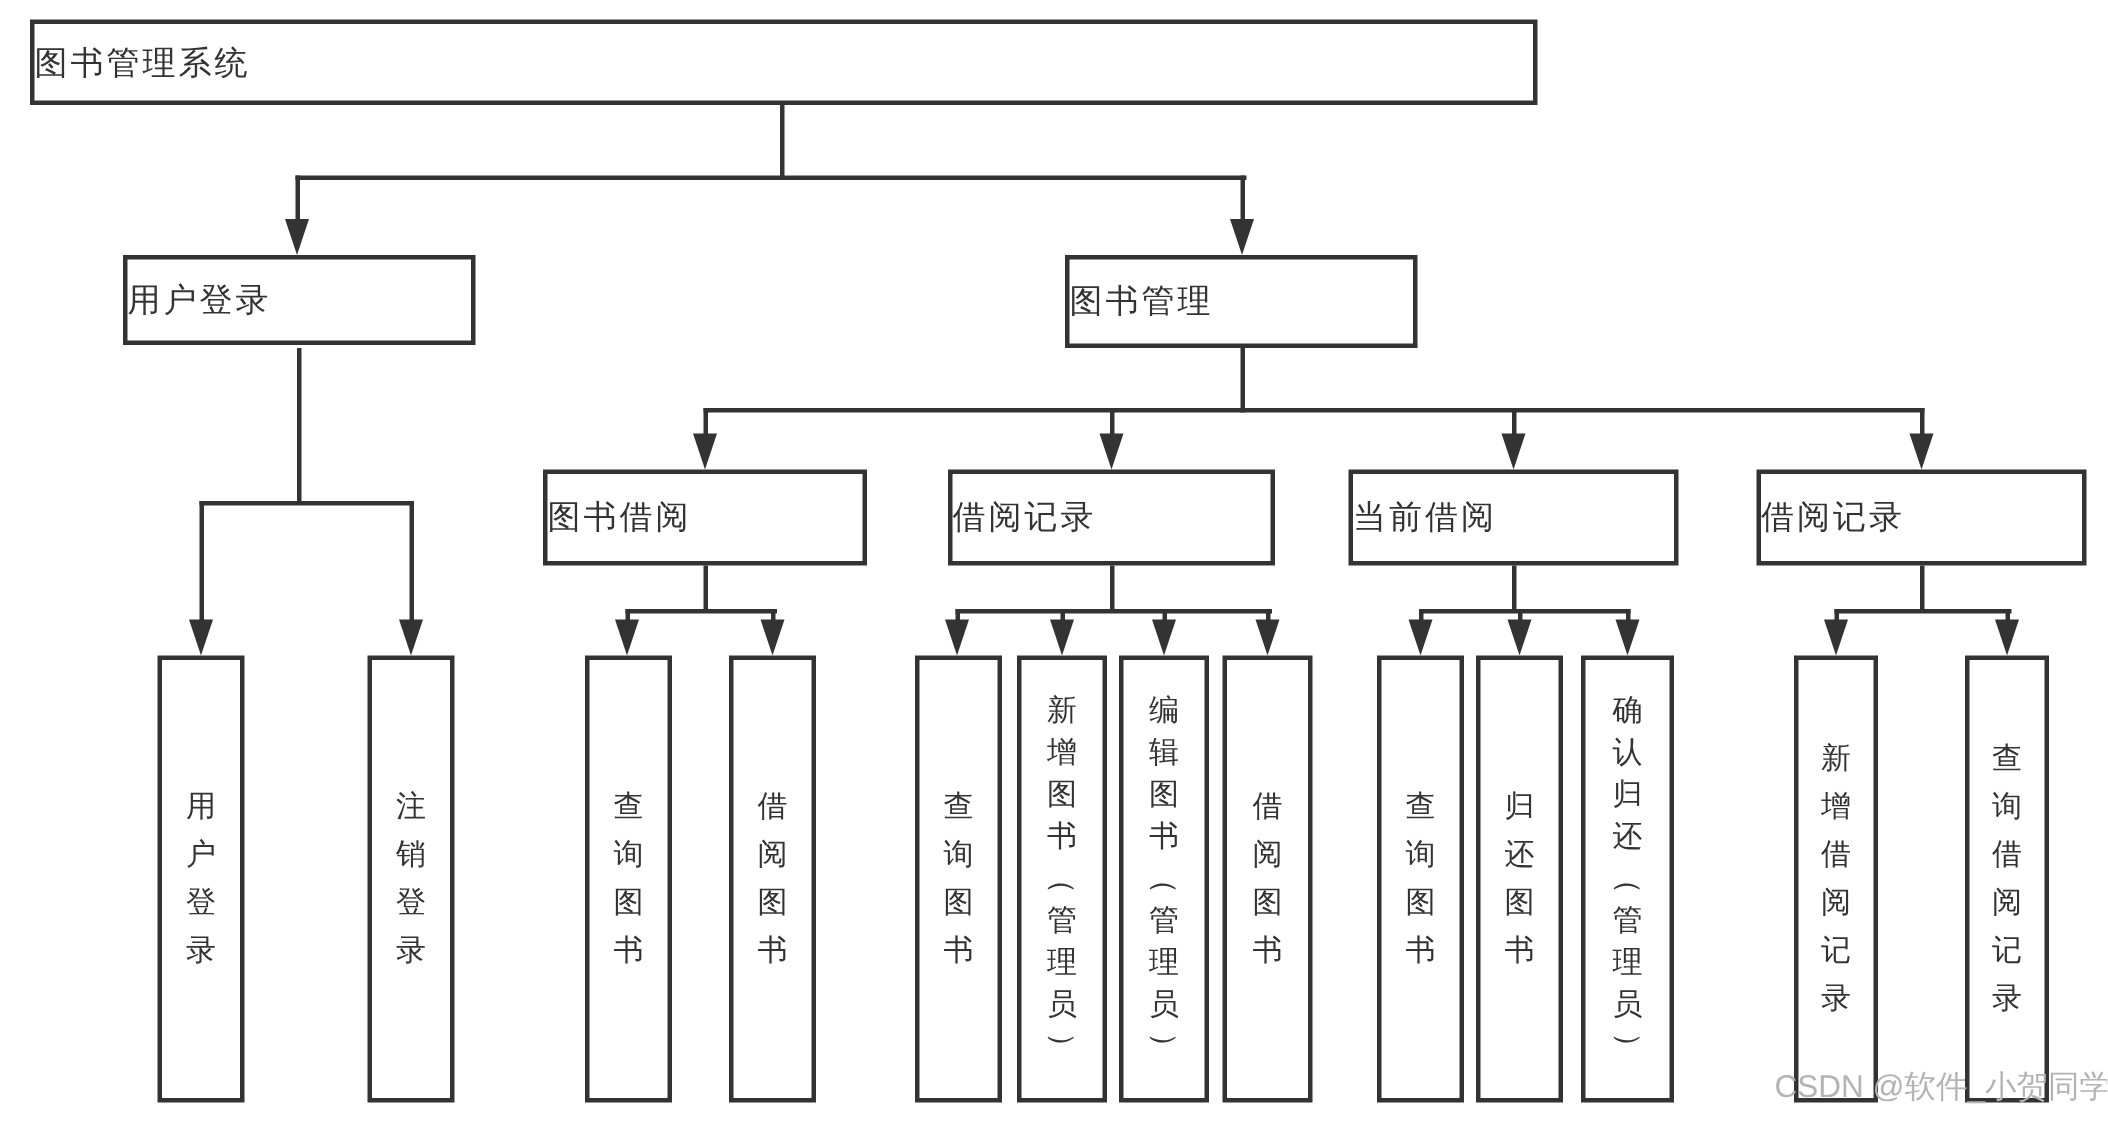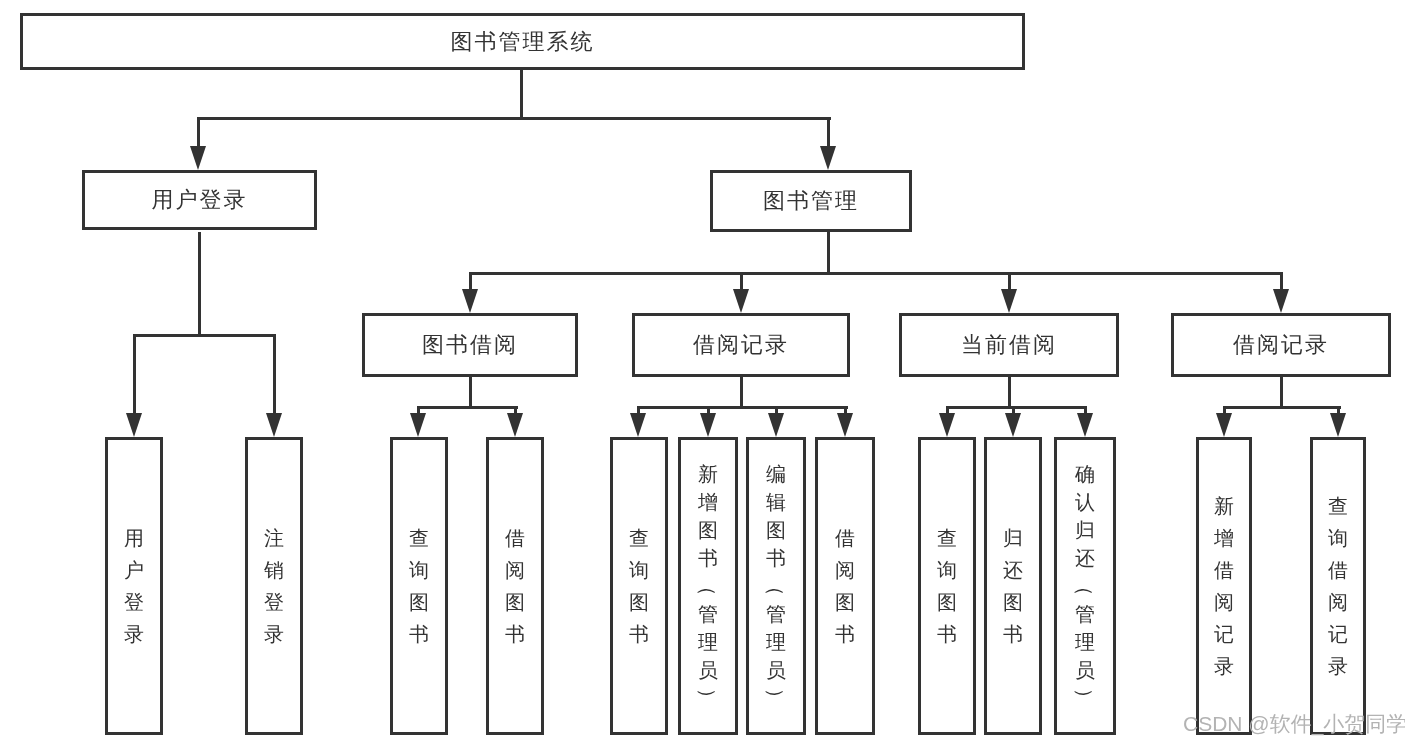--- a/index.html
+++ b/index.html
@@ -18,21 +18,20 @@
     color: var(--text);
     overflow: hidden;
   }
   .box {
     position: absolute;
     box-sizing: border-box;
     background: var(--bg);
     border: 3px solid var(--line);
     display: flex;
     align-items: center;
-    justify-content: center;
   }
   .hlabel {
     font-size: 22px;
     letter-spacing: 2px;
     white-space: nowrap;
   }
   .vtext {
     display: flex;
     flex-direction: column;
     align-items: center;
@@ -86,21 +85,21 @@
   <div class="vline" style="left:520px;top:70px;height:50px"></div>
   <div class="hline" style="left:197px;top:117px;width:634px"></div>
   <div class="vline" style="left:197px;top:117px;height:34px"></div>
   <div class="arrow" style="left:190px;top:146px"></div>
   <div class="vline" style="left:827px;top:117px;height:34px"></div>
   <div class="arrow" style="left:820px;top:146px"></div>
 
   <div class="box" style="left:82px;top:170px;width:235px;height:60px">
     <span class="hlabel">用户登录</span>
   </div>
-  <div class="box" style="left:710px;top:170px;width:202px;height:62px">
+  <div class="box" style="left:710px;top:170px;width:235px;height:62px">
     <span class="hlabel">图书管理</span>
   </div>
 
   <div class="vline" style="left:198px;top:232px;height:104px"></div>
   <div class="hline" style="left:133px;top:334px;width:143px"></div>
   <div class="vline" style="left:133px;top:334px;height:82px"></div>
   <div class="arrow" style="left:126px;top:413px"></div>
   <div class="vline" style="left:273px;top:334px;height:82px"></div>
   <div class="arrow" style="left:266px;top:413px"></div>
 

